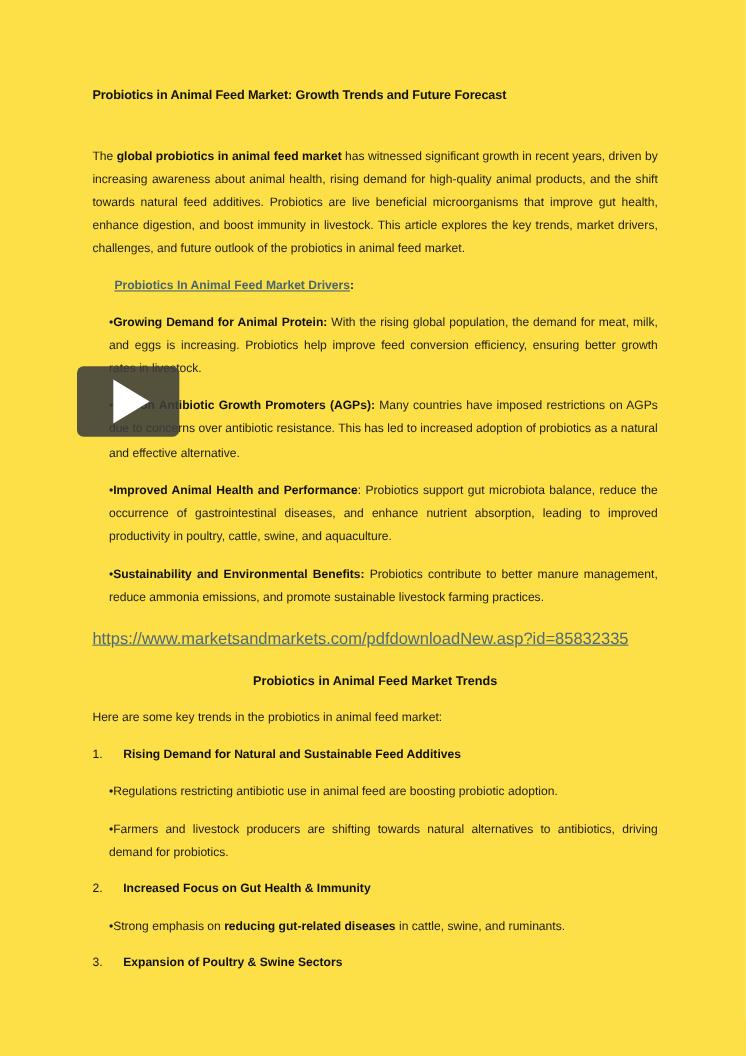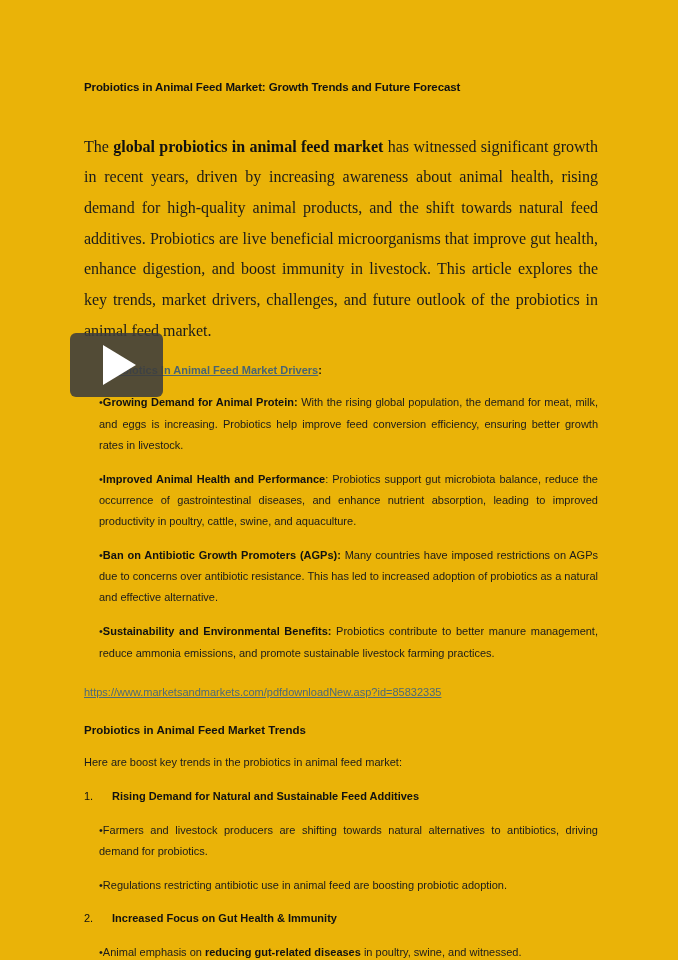--- a/index.html
+++ b/index.html
@@ -12,71 +12,71 @@
     height: 960px;
     font-family: "Liberation Sans", sans-serif;
     color: #1a1a1a;
     overflow: hidden;
     position: relative;
   }
   .page {
     position: relative;
     width: 678px;
     height: 960px;
-    background: #eab308;
+    background: #fde047;
     box-sizing: border-box;
   }
   .content {
     position: absolute;
     left: 84px;
     top: 80px;
     width: 514px;
   }
   .doc-title {
     font-size: 11.5px;
     font-weight: bold;
     color: #111111;
     line-height: 1.35;
     letter-spacing: -0.1px;
     margin: 0 0 36px 0;
   }
   p.body-text {
-    font-size: 16px;
+    font-size: 11px;
     line-height: 1.92;
     margin: 0 0 13px 0;
     text-align: justify;
     color: #1b1b1b;
-    font-family: Liberation Serif, serif;
   }
   .b { font-weight: bold; color: #111111; }
   .link-heading {
     font-size: 11px;
     line-height: 1.9;
     margin: 0 0 12px 0;
     color: #1b1b1b;
     padding-left: 20px;
   }
   .link-heading a, a.url-link {
     color: #4a6572;
     text-decoration: underline;
     font-weight: bold;
   }
   a.url-link {
     font-weight: normal;
-    font-size: 11px;
+    font-size: 15px;
     color: #4d6a78;
     word-break: break-all;
   }
   .link-heading .colon { color: #111111; font-weight: bold; text-decoration: none; }
   .section-heading {
     font-size: 11.5px;
     font-weight: bold;
     color: #111111;
     margin: 18px 0 14px 0;
     line-height: 1.4;
+    text-align: center;
   }
   .label-bold {
     font-size: 11px;
     font-weight: bold;
     color: #111111;
     margin: 0 0 2px 0;
     line-height: 1.8;
   }
   .url-row {
     margin: 0 0 16px 0;
@@ -139,49 +139,49 @@
   <div class="content">
 
     <h1 class="doc-title">Probiotics in Animal Feed Market: Growth Trends and Future Forecast</h1>
 
     <p class="body-text"><span>The </span><span class="b">global probiotics in animal feed market</span><span> has witnessed significant growth in recent years, driven by increasing awareness about animal health, rising demand for high-quality animal products, and the shift towards natural feed additives. Probiotics are live beneficial microorganisms that improve gut health, enhance digestion, and boost immunity in livestock. This article explores the key trends, market drivers, challenges, and future outlook of the probiotics in animal feed market.</span></p>
 
     <p class="link-heading"><a href="#">Probiotics In Animal Feed Market Drivers</a><span class="colon">:</span></p>
 
     <p class="bullet-para"><span>•</span><span class="b">Growing Demand for Animal Protein:</span><span> With the rising global population, the demand for meat, milk, and eggs is increasing. Probiotics help improve feed conversion efficiency, ensuring better growth rates in livestock.</span></p>
 
+    <p class="bullet-para"><span>•</span><span class="b">Ban on Antibiotic Growth Promoters (AGPs):</span><span> Many countries have imposed restrictions on AGPs due to concerns over antibiotic resistance. This has led to increased adoption of probiotics as a natural and effective alternative.</span></p>
+
     <p class="bullet-para"><span>•</span><span class="b">Improved Animal Health and Performance</span><span>: Probiotics support gut microbiota balance, reduce the occurrence of gastrointestinal diseases, and enhance nutrient absorption, leading to improved productivity in poultry, cattle, swine, and aquaculture.</span></p>
-
-    <p class="bullet-para"><span>•</span><span class="b">Ban on Antibiotic Growth Promoters (AGPs):</span><span> Many countries have imposed restrictions on AGPs due to concerns over antibiotic resistance. This has led to increased adoption of probiotics as a natural and effective alternative.</span></p>
 
     <p class="bullet-para"><span>•</span><span class="b">Sustainability and Environmental Benefits:</span><span> Probiotics contribute to better manure management, reduce ammonia emissions, and promote sustainable livestock farming practices.</span></p>
 
 
     <div class="url-row"><a class="url-link" href="#">https://www.marketsandmarkets.com/pdfdownloadNew.asp?id=85832335</a></div>
 
     <h2 class="section-heading">Probiotics in Animal Feed Market Trends</h2>
 
-    <p class="intro-line">Here are boost key trends in the probiotics in animal feed market:</p>
+    <p class="intro-line">Here are some key trends in the probiotics in animal feed market:</p>
 
     <div class="num-item">
         <span class="num">1.</span>
         <span class="num-text">Rising Demand for Natural and Sustainable Feed Additives</span>
       </div>
 
+    <p class="bullet-para"><span>•</span><span>Regulations restricting antibiotic use in animal feed are boosting probiotic adoption.</span></p>
+
     <p class="bullet-para"><span>•</span><span>Farmers and livestock producers are shifting towards natural alternatives to antibiotics, driving demand for probiotics.</span></p>
-
-    <p class="bullet-para"><span>•</span><span>Regulations restricting antibiotic use in animal feed are boosting probiotic adoption.</span></p>
 
     <div class="num-item">
         <span class="num">2.</span>
         <span class="num-text">Increased Focus on Gut Health &amp; Immunity</span>
       </div>
 
 
-    <p class="bullet-para"><span>•</span><span>Animal emphasis on </span><span class="b">reducing gut-related diseases</span><span> in poultry, swine, and witnessed.</span></p>
+    <p class="bullet-para"><span>•</span><span>Strong emphasis on </span><span class="b">reducing gut-related diseases</span><span> in cattle, swine, and ruminants.</span></p>
 
     <div class="num-item">
         <span class="num">3.</span>
         <span class="num-text">Expansion of Poultry &amp; Swine Sectors</span>
       </div>
 
   </div>
 
   <div class="video-overlay">
     <div class="play-triangle"></div>

